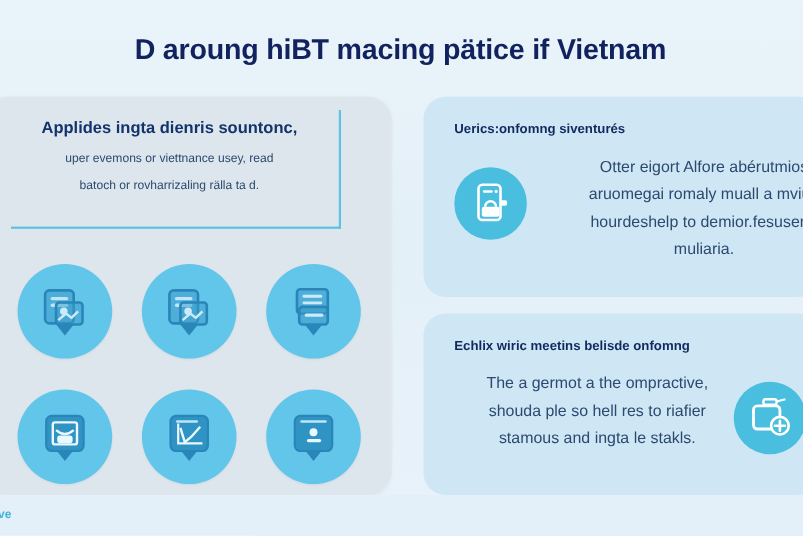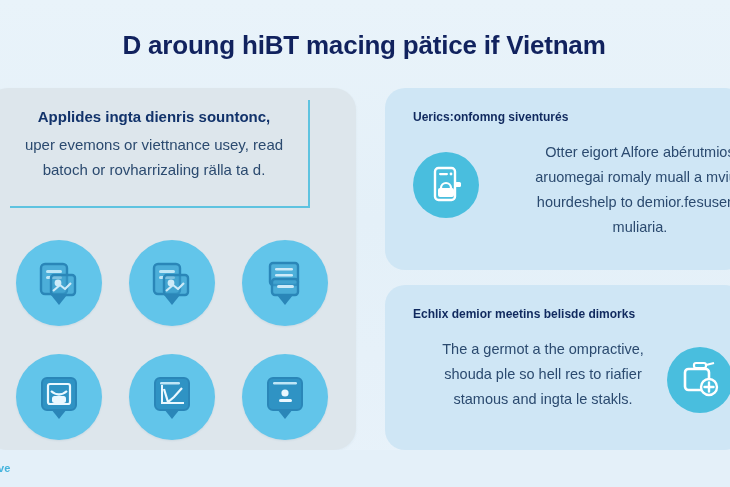--- a/index.html
+++ b/index.html
@@ -72,21 +72,21 @@
     font-size: 15px;
     font-weight: bold;
     color: #12336b;
     white-space: nowrap;
   }
   .left-body {
     position: absolute;
     left: 18px;
     top: 44px;
     width: 300px;
-    font-size: 15px;
+    font-size: 11px;
     line-height: 25px;
     color: #2b4a6f;
   }
 
   
   .icon-grid {
     position: absolute;
     left: 16px;
     top: 138px;
     width: 340px;
@@ -294,21 +294,21 @@
         </svg>
       </div>
 
       <div class="card-body">Otter eigort Alfore abérutmios
 aruomegai romaly muall a mviue
 hourdeshelp to demior.fesusen t
 muliaria.</div>
     </div>
 
     <div class="card" id="card-bottom">
-      <div class="card-heading">Echlix demior meetins belisde dimorks</div>
+      <div class="card-heading">Echlix wiric meetins belisde onfomng</div>
 
       <div class="card-body">The a germot a the ompractive,
 shouda ple so hell res to riafier
 stamous and ingta le stakls.</div>
 
       <div class="card-icon">
         <svg width="44" height="44" viewBox="0 0 44 44" aria-hidden="true">
           <rect x="16" y="5" width="12" height="5" rx="2" fill="none" stroke="#ffffff" stroke-width="2.2"></rect>
           <path d="M28 7 L36 5" stroke="#ffffff" stroke-width="2" fill="none"></path>
           <rect x="7" y="11" width="24" height="21" rx="3.5" fill="none" stroke="#ffffff" stroke-width="2.6"></rect>

